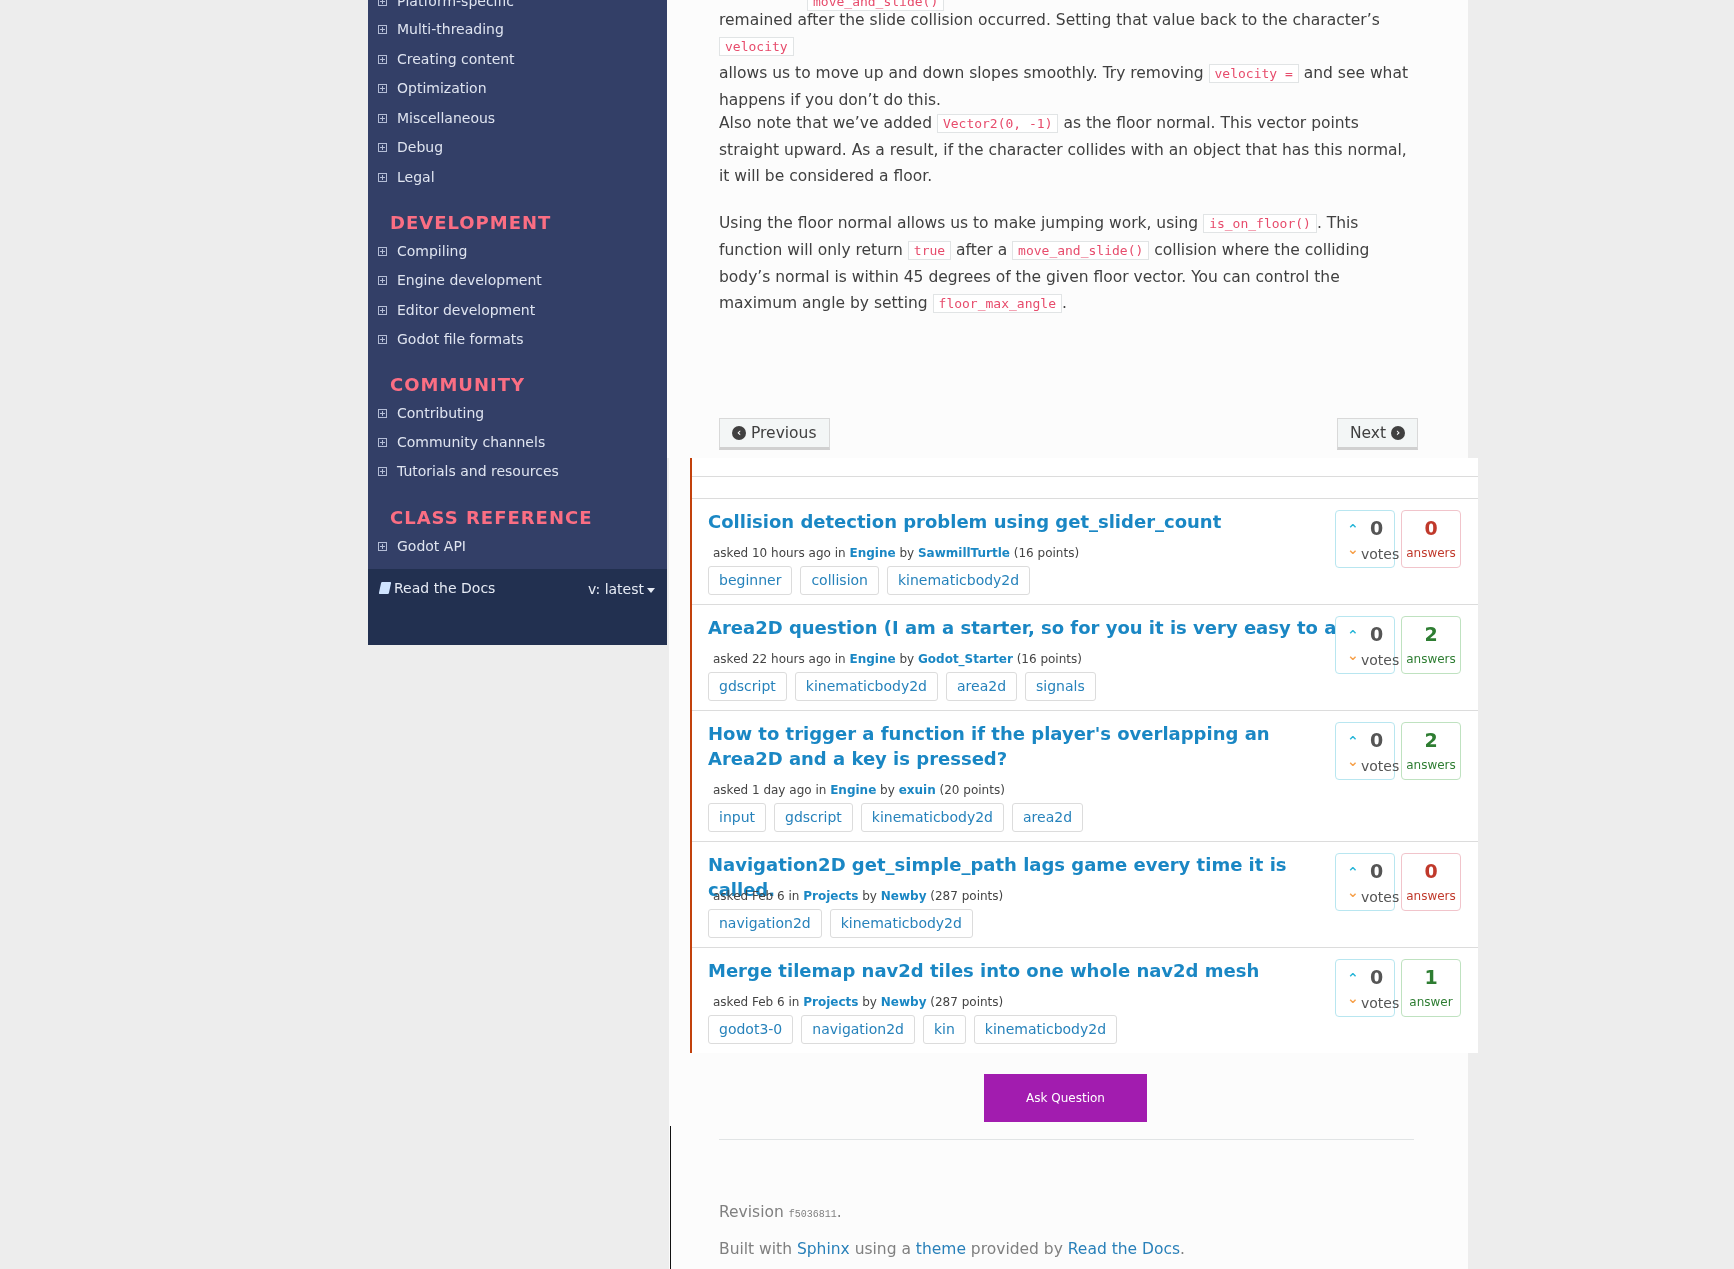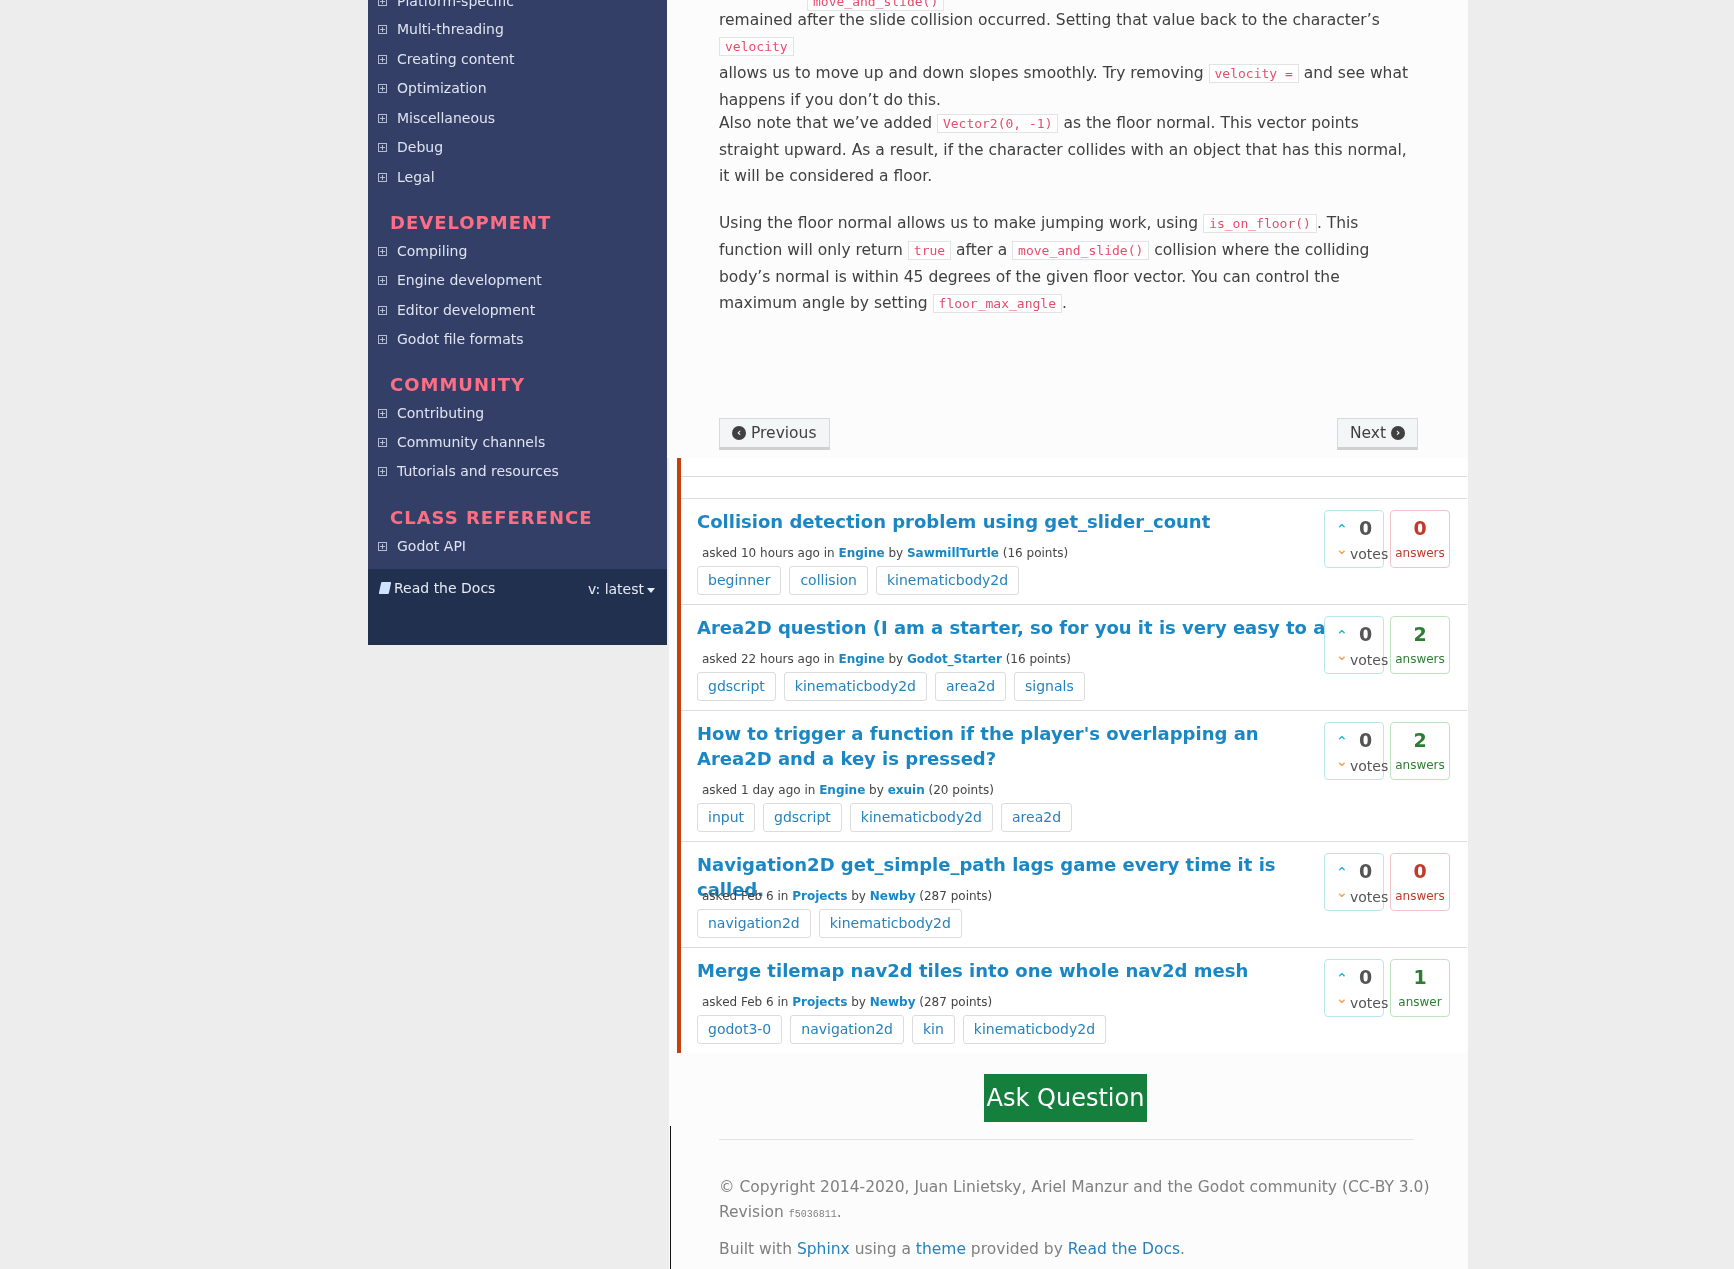--- a/index.html
+++ b/index.html
@@ -50,22 +50,22 @@
     border-bottom:3px solid #d0d0d0; box-sizing:border-box; font-size:15.5px; color:#404040;
     display:flex; align-items:center; padding:0 12px; gap:5px; cursor:pointer;
   }
   .circle-arrow { width:14px; height:14px; border-radius:50%; background:#404040; color:#fff; font-size:10px; line-height:14px; text-align:center; font-weight:bold; }
 
   
   .qpanel {
     position:absolute; left:669px; top:458px; width:799px; height:600px; background:#fcfcfc;
   }
   .qlist {
-    position:absolute; left:8px; top:0; width:786px; height:595px; background:#fff;
-    border-left:4px solid #c2410c;
+    position:absolute; left:21px; top:0; width:786px; height:595px; background:#fff;
+    border-left:2px solid #c2410c;
   }
   .qtopline { position:absolute; left:0; right:0; top:18px; height:1px; background:#dcdcdc; }
   .question {
     position:absolute; left:0; right:0; border-top:1px solid #dcdcdc;
   }
   .q-title {
     position:absolute; left:16px; width:625px; font-size:18px; font-weight:bold; color:#1a87c4;
     line-height:25px; cursor:pointer; white-space:normal; overflow:hidden;
   }
   .q-title.clip { white-space:nowrap; width:628px; }
@@ -87,22 +87,22 @@
     position:absolute; left:709px; width:60px; height:58px; border:1px solid; border-radius:4px; box-sizing:border-box; text-align:center;
   }
   .answers .num { position:absolute; left:0; right:0; top:6px; font-size:19px; font-weight:bold; }
   .answers .lbl { position:absolute; left:0; right:0; top:35px; font-size:12px; }
   .answers.zero { border-color:#f1c4cb; }
   .answers.zero .num { color:#c0392b; } .answers.zero .lbl { color:#c0392b; }
   .answers.some { border-color:#bfe2c0; }
   .answers.some .num { color:#2e7d32; } .answers.some .lbl { color:#2e7d32; }
 
   .ask-btn {
-    position:absolute; left:984px; top:1074px; width:163px; height:48px; background:#15803d; color:#fff;
-    font-size:24px; display:flex; align-items:center; justify-content:center; cursor:pointer;
+    position:absolute; left:984px; top:1074px; width:163px; height:48px; background:#a21caf; color:#fff;
+    font-size:12px; display:flex; align-items:center; justify-content:center; cursor:pointer;
   }
   .footer {
     position:absolute; left:669px; top:1058px; width:799px; height:211px; background:#fcfcfc;
   }
   .footer-left-border { position:absolute; left:670px; top:1126px; width:1px; height:143px; background:#111; }
   .footer-rule { position:absolute; left:50px; width:695px; top:81px; height:1px; background:#e1e4e5; }
   .footer-text { position:absolute; left:50px; font-size:15.5px; color:#808080; line-height:25px; }
   .footer-text a { color:#2980b9; text-decoration:none; }
   .footer-text .mono { font-family:Liberation Mono, monospace; font-size:10px; }
 </style>
@@ -312,21 +312,21 @@
           <span class="num">1</span>
           <span class="lbl">answer</span>
         </div>
       </div>
     </div>
 </section>
 
 <footer class="footer">
   <div class="footer-rule"></div>
   <div class="footer-text" style="top:117px;">
-    <span>© Copyright 2014-2020, Juan Linietsky, Ariel Manzur and the Godot community (CC-BY 3.0)</span><br>
+    <br>
     <span>Revision </span><span class="mono">f5036811</span><span>.</span>
   </div>
   <div class="footer-text" style="top:179px;">
     <span>Built with </span><a href="#">Sphinx</a><span> using a </span><a href="#">theme</a><span> provided by </span><a href="#">Read the Docs</a><span>.</span>
   </div>
 </footer>
 <div class="footer-left-border"></div>
 
 <div class="ask-btn">Ask Question</div>
 

